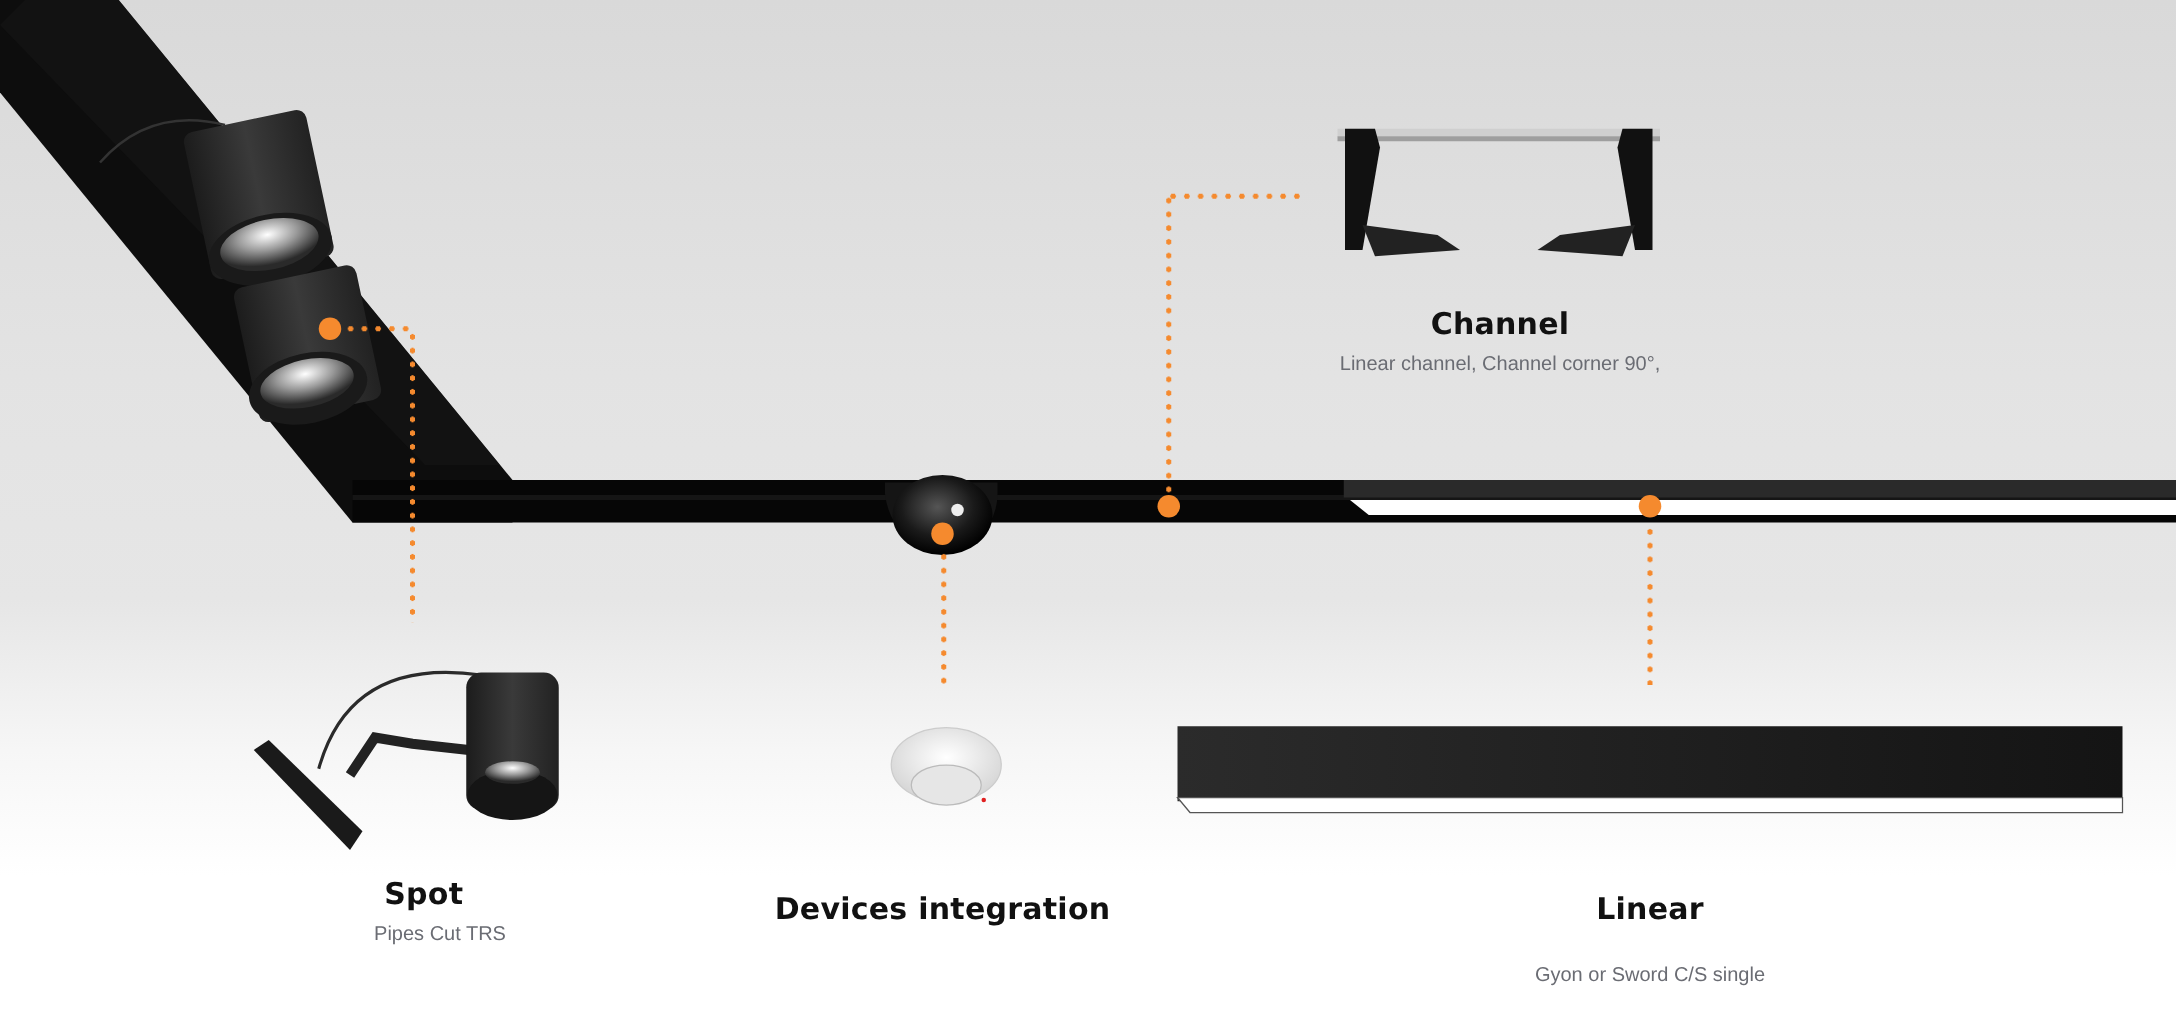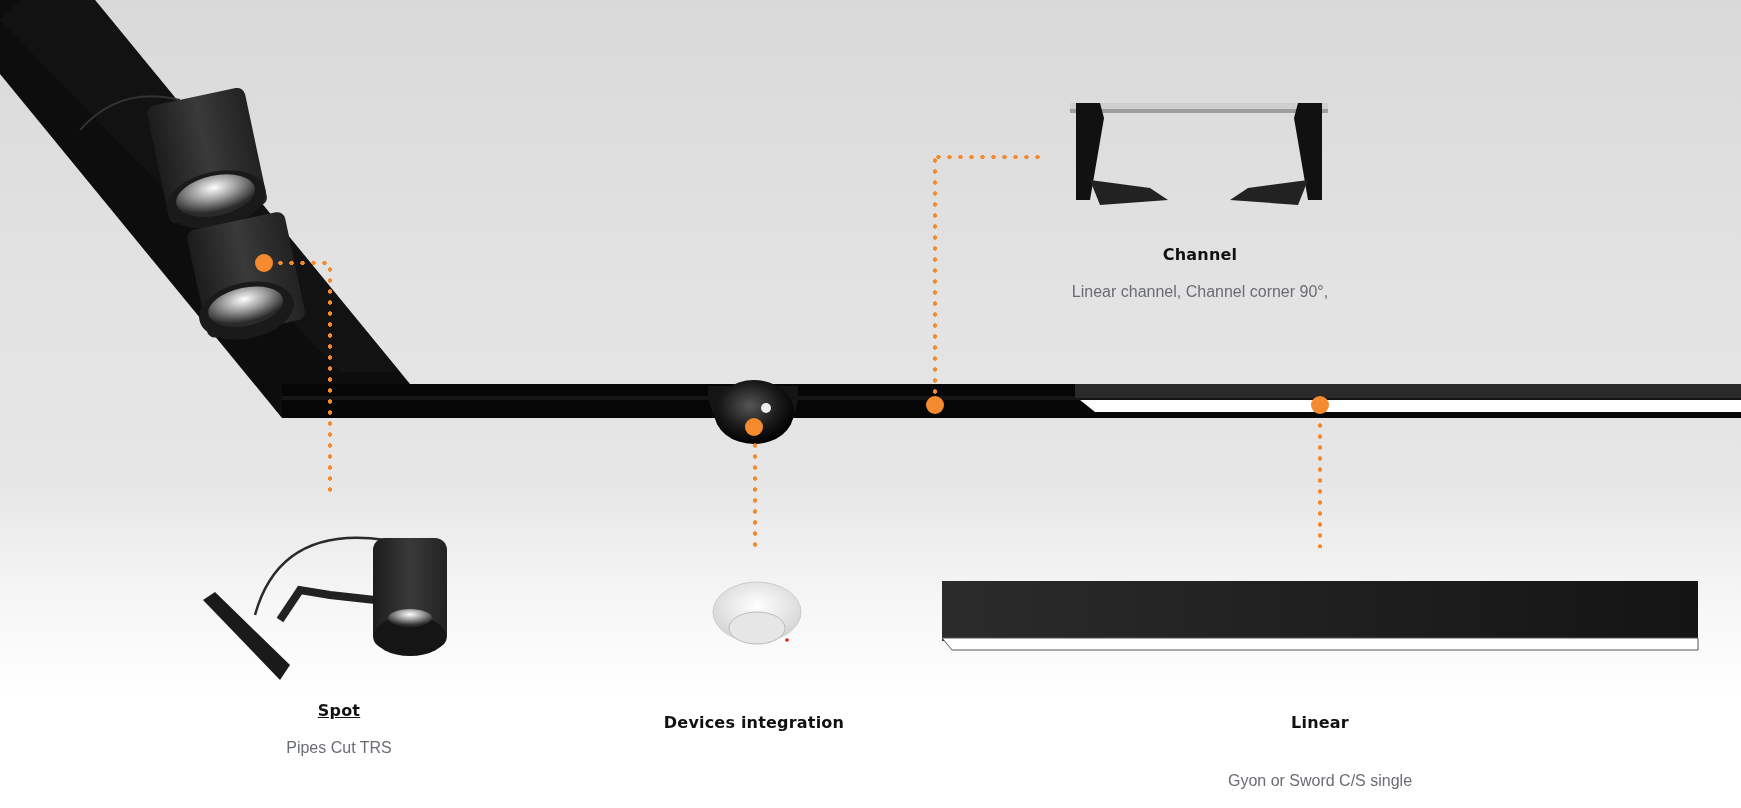--- a/index.html
+++ b/index.html
@@ -3,21 +3,21 @@
   <meta charset="utf-8">
   <style>
     html, body { margin: 0; padding: 0; }
     body {
       width: 1741px; height: 808px; position: relative; overflow: hidden;
       background: linear-gradient(to bottom, #d9d9d9 0px, #e3e3e3 300px, #e6e6e6 480px, #f6f6f6 600px, #ffffff 700px, #ffffff 808px);
       font-family: "Liberation Sans", sans-serif;
     }
     .title {
       position: absolute; font-family: "DejaVu Sans", sans-serif; font-weight: bold;
-      font-size: 16px; color: #111; text-align: center; letter-spacing: 0.2px;
+      font-size: 24px; color: #111; text-align: center; letter-spacing: 0.2px;
     }
     .desc {
       position: absolute; font-family: "Liberation Sans", sans-serif; font-size: 16px;
       color: #6a6c73; text-align: center; line-height: 29px;
     }
     .dot-big { position: absolute; width: 18px; height: 18px; border-radius: 50%; background: #f58a2e; }
     .vline { position: absolute; width: 4px;
       background-image: radial-gradient(circle, #f58a2e 2px, transparent 2.3px);
       background-size: 4px 11px; background-repeat: repeat-y; }
     .hline { position: absolute; height: 4px;
@@ -132,22 +132,22 @@
 <div class="hline" style="left:933px; top:155px; height:4px; width:112px;"></div>
 
 <div class="dot-big" style="left:1311px; top:396px;"></div>
 <div class="vline" style="left:1318px; top:420px; height:128px;"></div>
 
 <div class="title" style="left:1050px; top:245px; width:300px;">Channel</div>
 <div class="desc" style="left:1000px; top:277px; width:400px;">
   <div>Linear channel, Channel corner 90°,</div>
 </div>
 
-<div class="title" style="left:189px; top:701px; width:300px;text-decoration:underline;">Spot</div>
-<div class="desc" style="left:189px; top:733px; width:300px;">
+<div class="title" style="left:189px; top:701px; width:300px;">Spot</div>
+<div class="desc" style="left:202px; top:733px; width:300px;">
   <div>Pipes Cut TRS</div>
 </div>
 
 <div class="title" style="left:604px; top:713px; width:300px;text-align:center;">Devices integration</div>
 <div class="desc" style="left:554px; top:745px; width:400px;">
 </div>
 
 <div class="title" style="left:1170px; top:713px; width:300px;">Linear</div>
 <div class="desc" style="left:1120px; top:745px; width:400px;margin-top:21px;">
   <div>Gyon or Sword C/S single</div>

